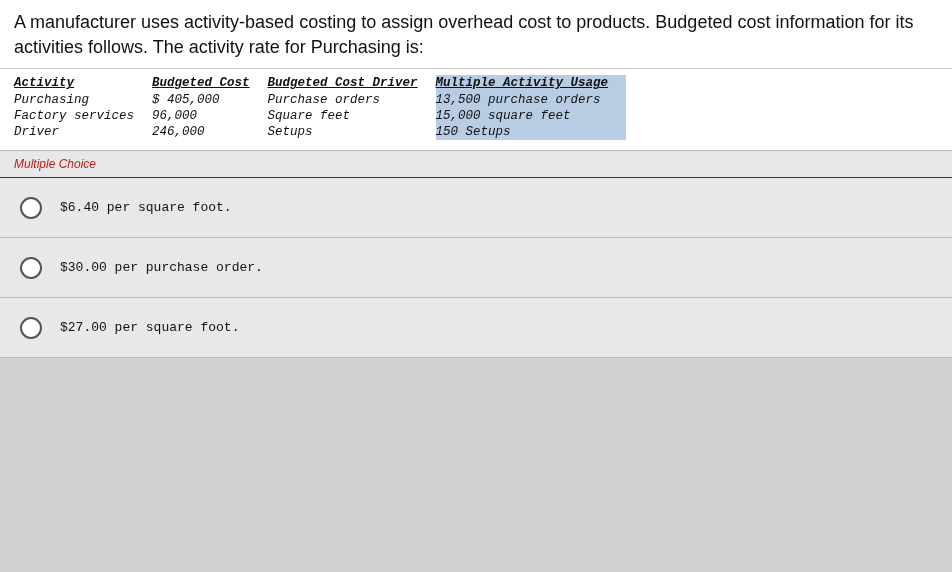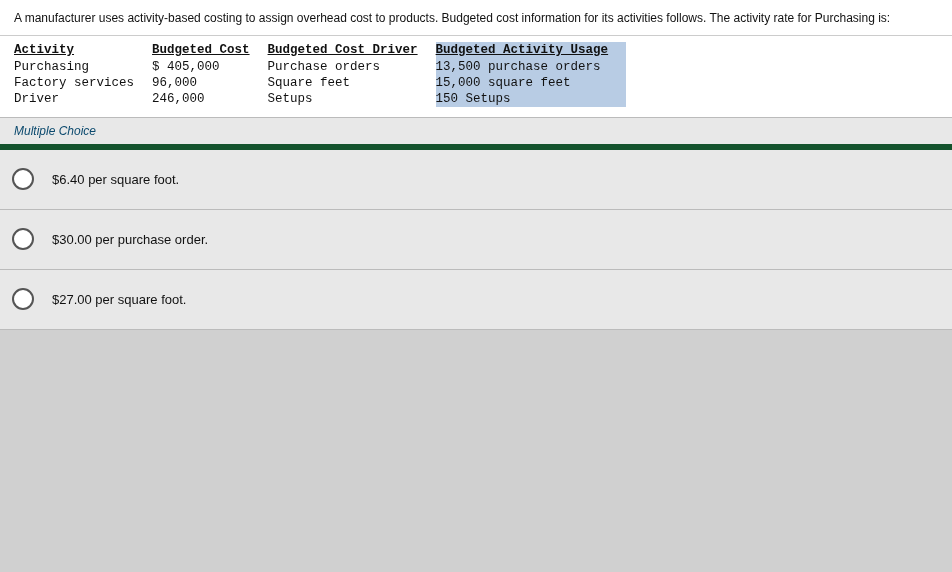--- a/index.html
+++ b/index.html
@@ -13,75 +13,77 @@
       background-color: #d0d0d0;
       width: 952px;
       min-height: 572px;
       font-size: 13px;
       color: #111;
     }
 
     .question-text {
       background-color: #fff;
       padding: 10px 14px 8px 14px;
-      font-size: 12px;
+      font-size: 18px;
       line-height: 1.4;
       border-bottom: 1px solid #ccc;
     }
 
     .table-section {
       background-color: #fff;
       padding: 6px 14px 10px 14px;
       border-bottom: 1px solid #bbb;
     }
 
     .data-table {
       border-collapse: collapse;
       font-family: 'Courier New', monospace;
       font-size: 12.5px;
     }
 
     .data-table td {
       padding: 1px 18px 1px 0;
       vertical-align: top;
       white-space: nowrap;
+      font-style: italic;
     }
 
     .data-table .col-header {
       font-weight: bold;
       text-decoration: underline;
       padding-bottom: 2px;
     }
 
     .highlighted-cell {
       background-color: #b8cce4;
       padding: 1px 4px;
     }
 
     .multiple-choice-label {
       background-color: #e8e8e8;
       padding: 6px 14px;
       font-size: 12px;
       font-style: italic;
-      color: #0c4a6e;
-      border-bottom: 6px solid #14532d;
+      color: #b91c1c;
+      border-bottom: 1px solid #14532d;
     }
 
     .options-container {
       background-color: #d0d0d0;
     }
 
     .option-row {
       display: flex;
       align-items: center;
       background-color: #e8e8e8;
-      padding: 18px 12px;
+      padding: 18px 20px;
       border-bottom: 1px solid #bbb;
       cursor: pointer;
       min-height: 60px;
+      font-family: Liberation Mono, monospace;
     }
 
     .radio-circle {
       width: 22px;
       height: 22px;
       border-radius: 50%;
       border: 2px solid #555;
       background-color: #fff;
       margin-right: 18px;
       flex-shrink: 0;
@@ -102,21 +104,21 @@
   <span>A manufacturer uses activity-based costing to assign overhead cost to products. Budgeted cost information for its activities follows. The activity rate for Purchasing is:</span>
 </div>
 
 <div class="table-section">
   <table class="data-table">
     <thead>
       <tr>
         <td class="col-header">Activity</td>
         <td class="col-header">Budgeted Cost</td>
         <td class="col-header">Budgeted Cost Driver</td>
-        <td class="col-header highlighted-cell">Budgeted Activity Usage</td>
+        <td class="col-header highlighted-cell">Multiple Activity Usage</td>
       </tr>
     </thead>
     <tbody>
       <tr>
         <td>Purchasing</td>
         <td>$ 405,000</td>
         <td>Purchase orders</td>
         <td class="highlighted-cell">13,500 purchase orders</td>
       </tr>
       <tr>

